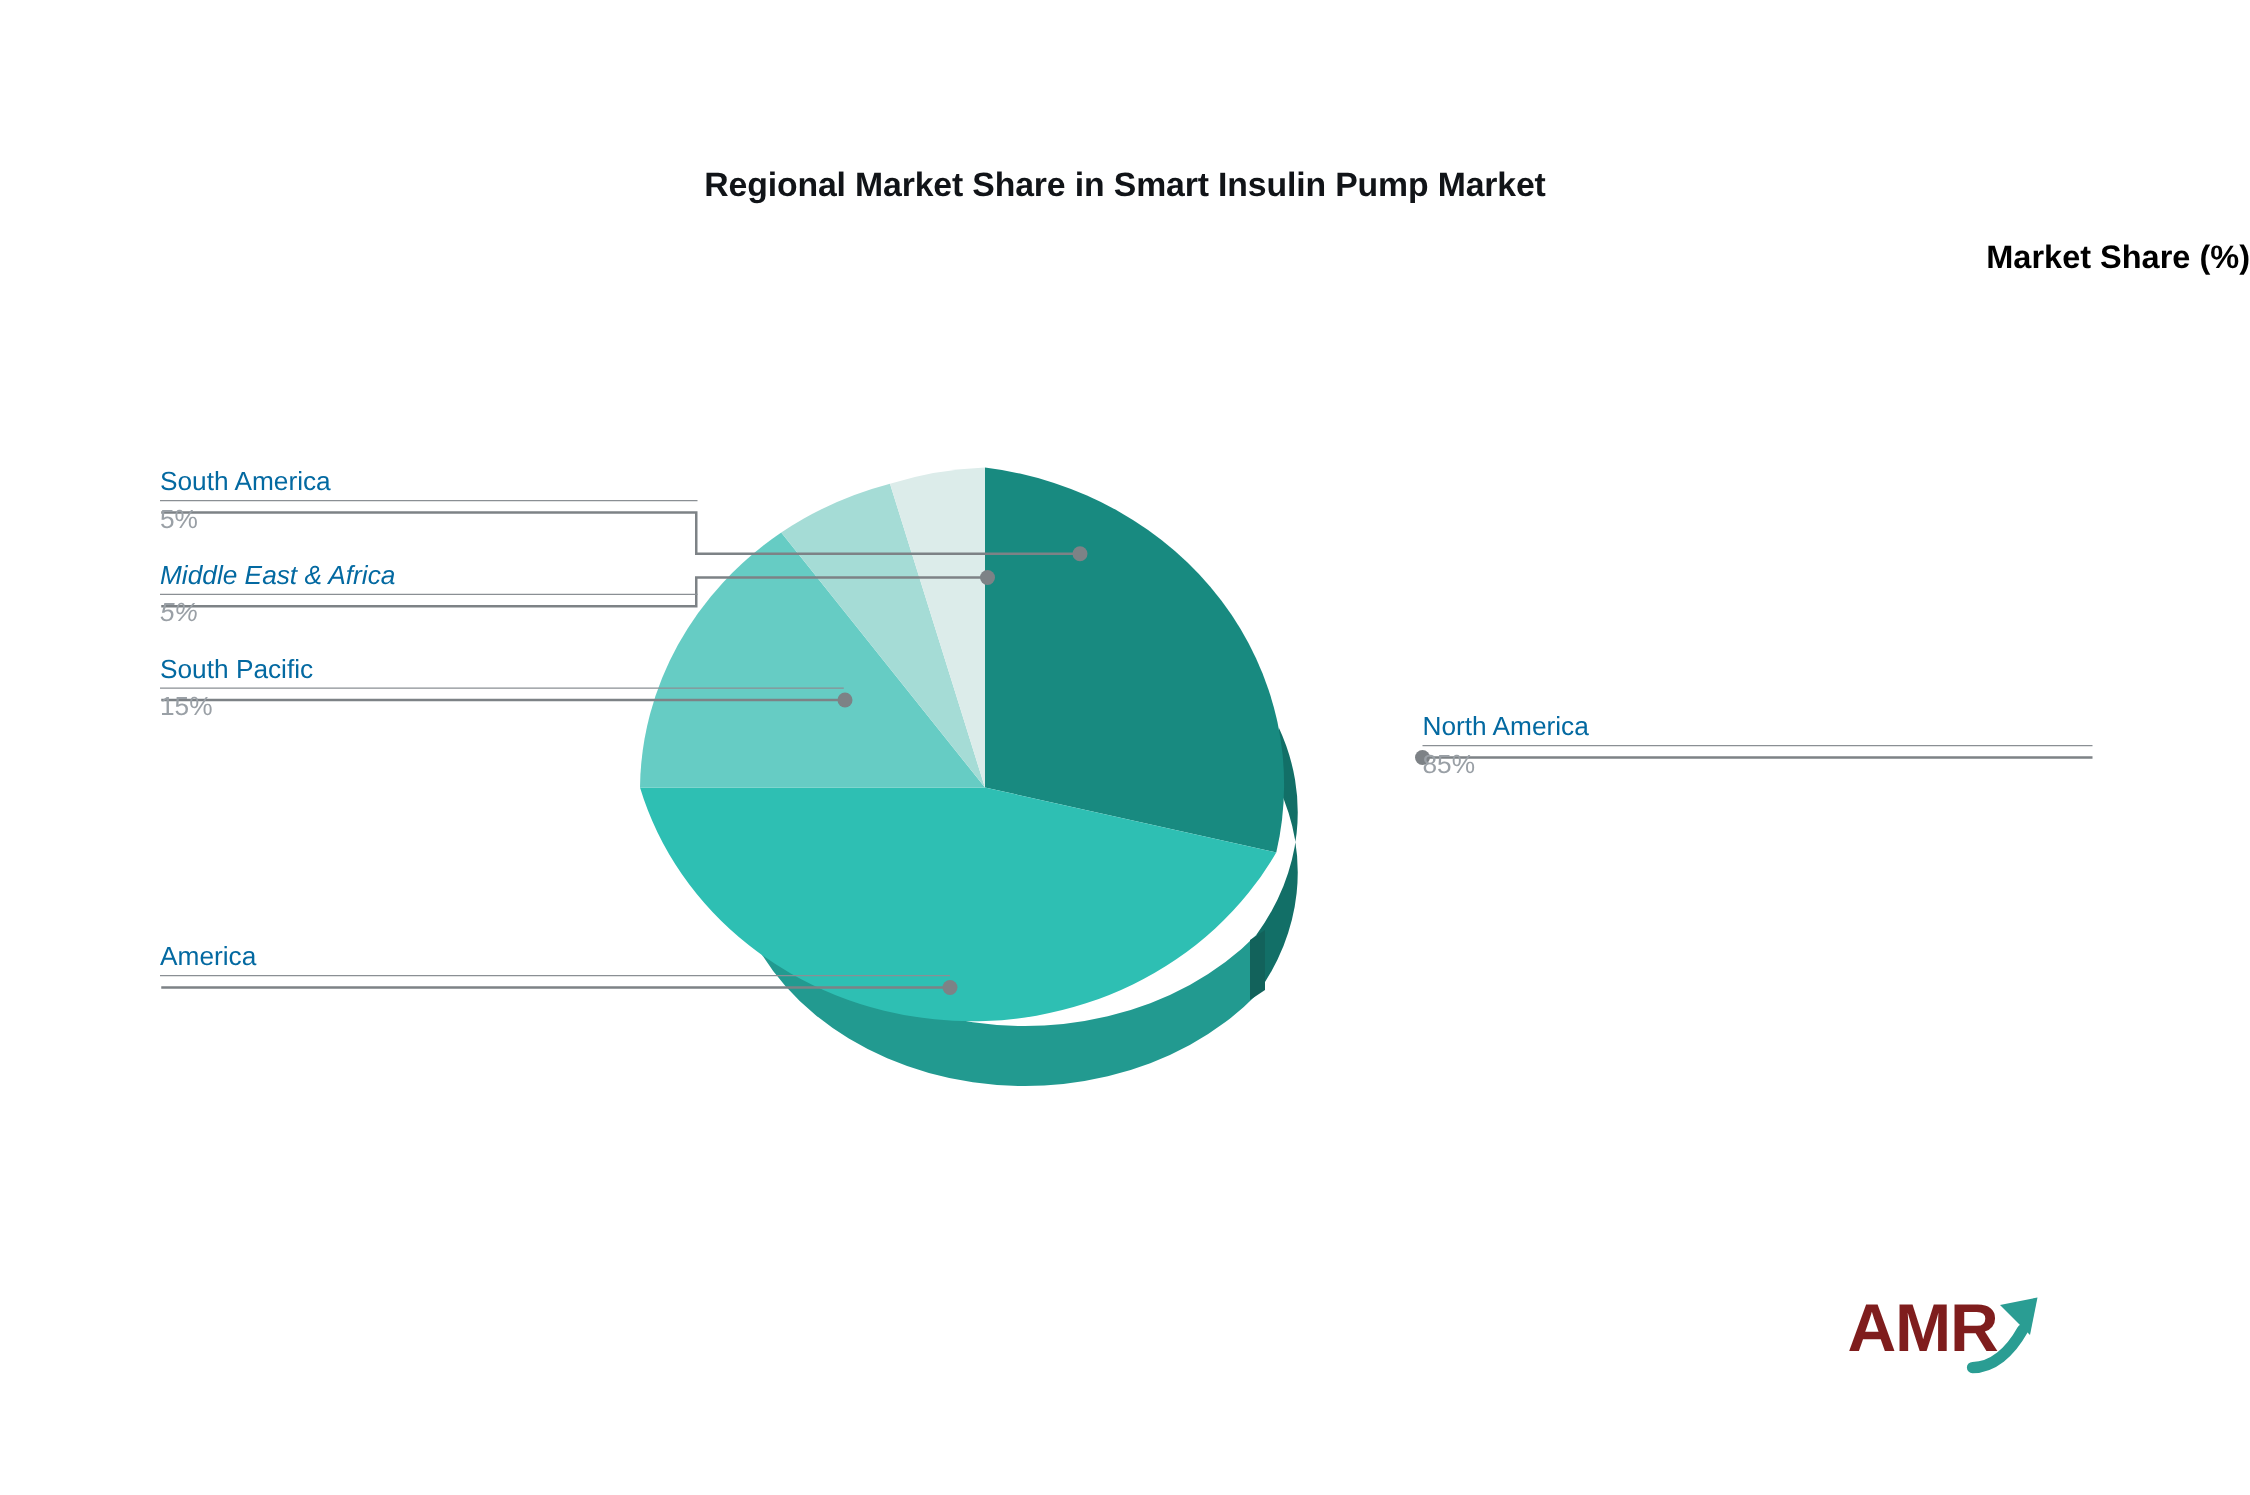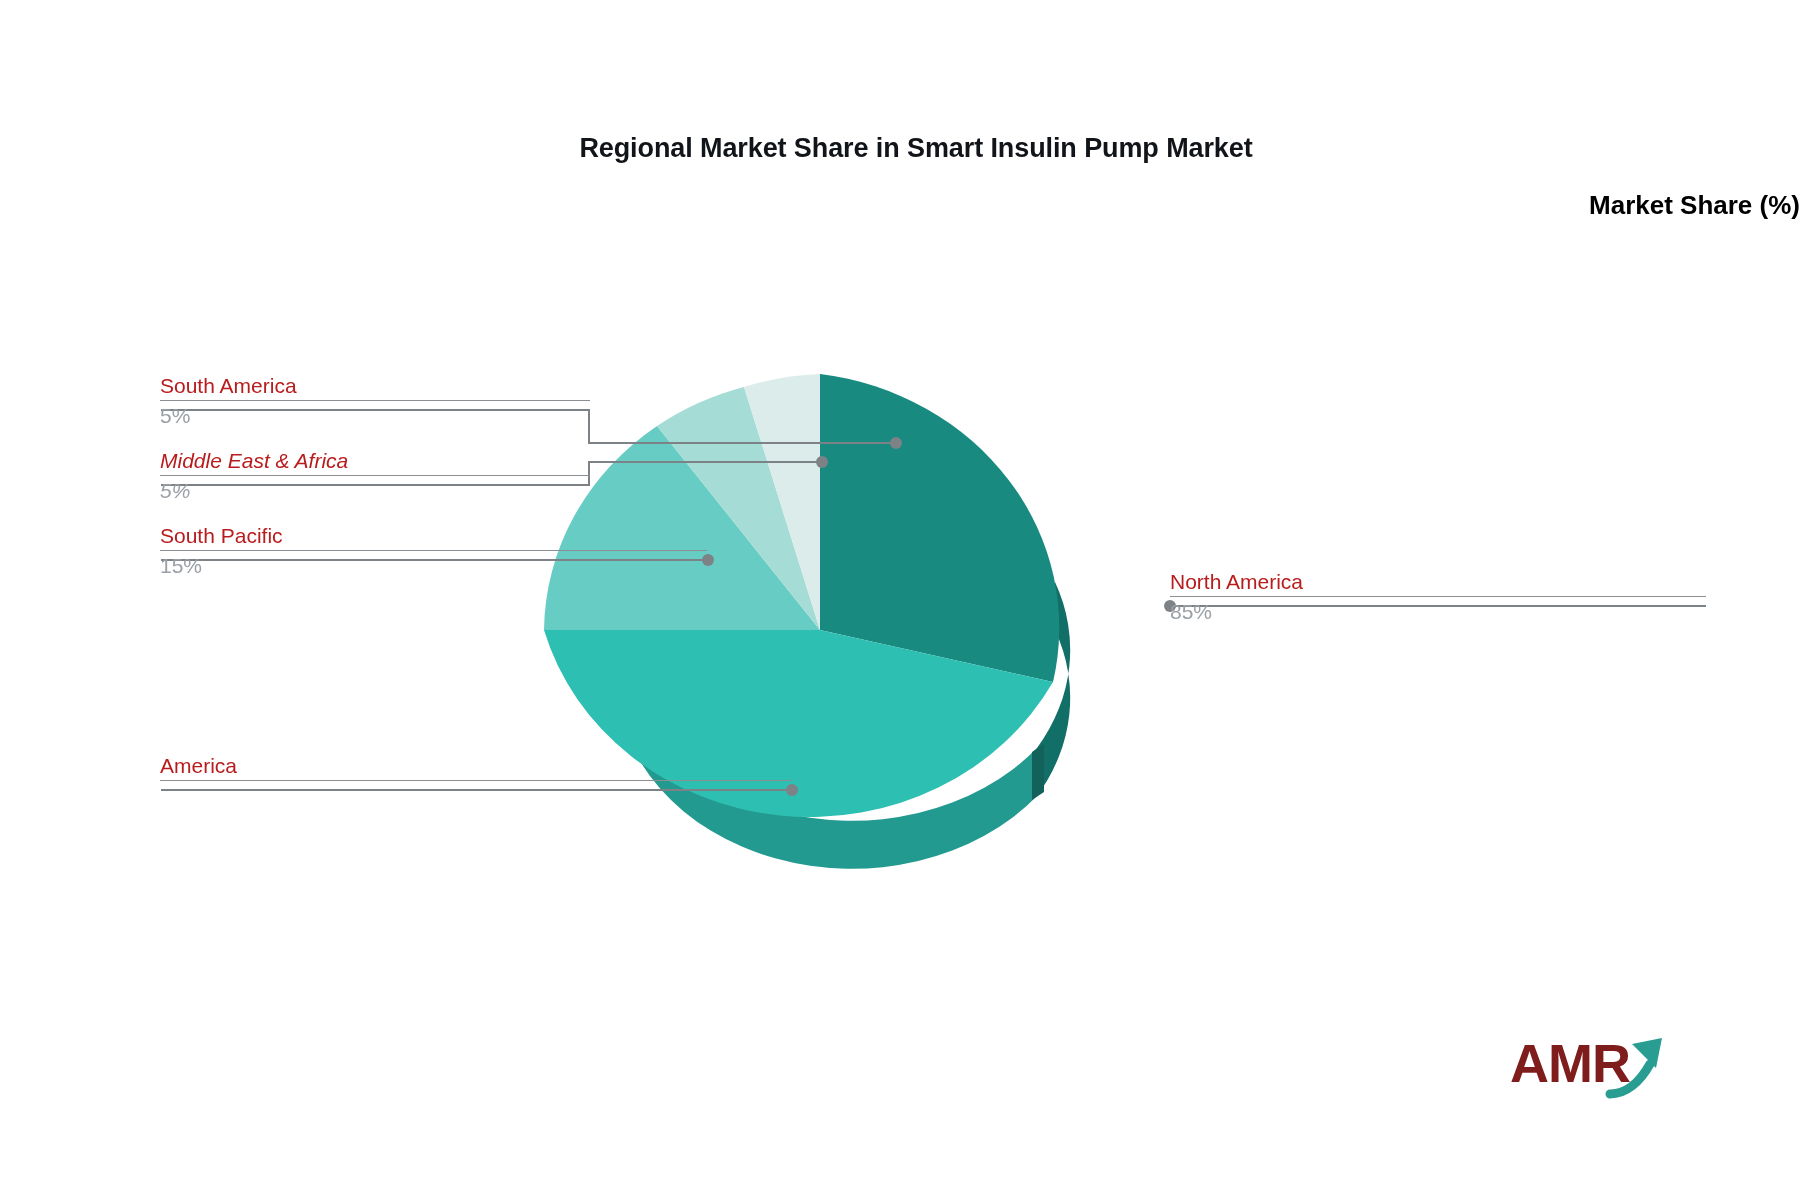--- a/index.html
+++ b/index.html
@@ -3,21 +3,21 @@
 <meta charset="utf-8">
 <style>
   html,body{margin:0;padding:0;}
   body{
     width:1800px;height:1196px;
     background:#ffffff;
     font-family:"Liberation Sans",sans-serif;
     overflow:hidden;
     position:relative;
   }
-  .canvas{position:absolute;inset:0;margin-left:32px;}
+  .canvas{position:absolute;inset:0;}
 
   
   .title{
     position:absolute;left:0;right:0;top:133px;
     text-align:center;
     font-size:27px;font-weight:bold;
     color:#111418;letter-spacing:-0.1px;
   }
   .subtitle{
     position:absolute;left:0;right:0;top:190px;
@@ -25,21 +25,21 @@
     font-size:26px;font-weight:bold;
     color:#000000;letter-spacing:0px;
   }
 
   
   .pie-wrap{position:absolute;left:0;top:0;width:1800px;height:1196px;}
 
   
   .callout{position:absolute;}
   .callout .lbl{
-    font-size:21px;color:#b91c1c;line-height:28px;white-space:nowrap;
+    font-size:21px;color:#0369a1;line-height:28px;white-space:nowrap;
   }
   .callout .val{
     font-size:21px;color:#9aa0a6;line-height:30px;white-space:nowrap;
   }
   .callout .rule{
     height:0;border-top:1.6px solid #8a8f94;
   }
   .callout.right .lbl,.callout.right .val{text-align:left;}
 
   

